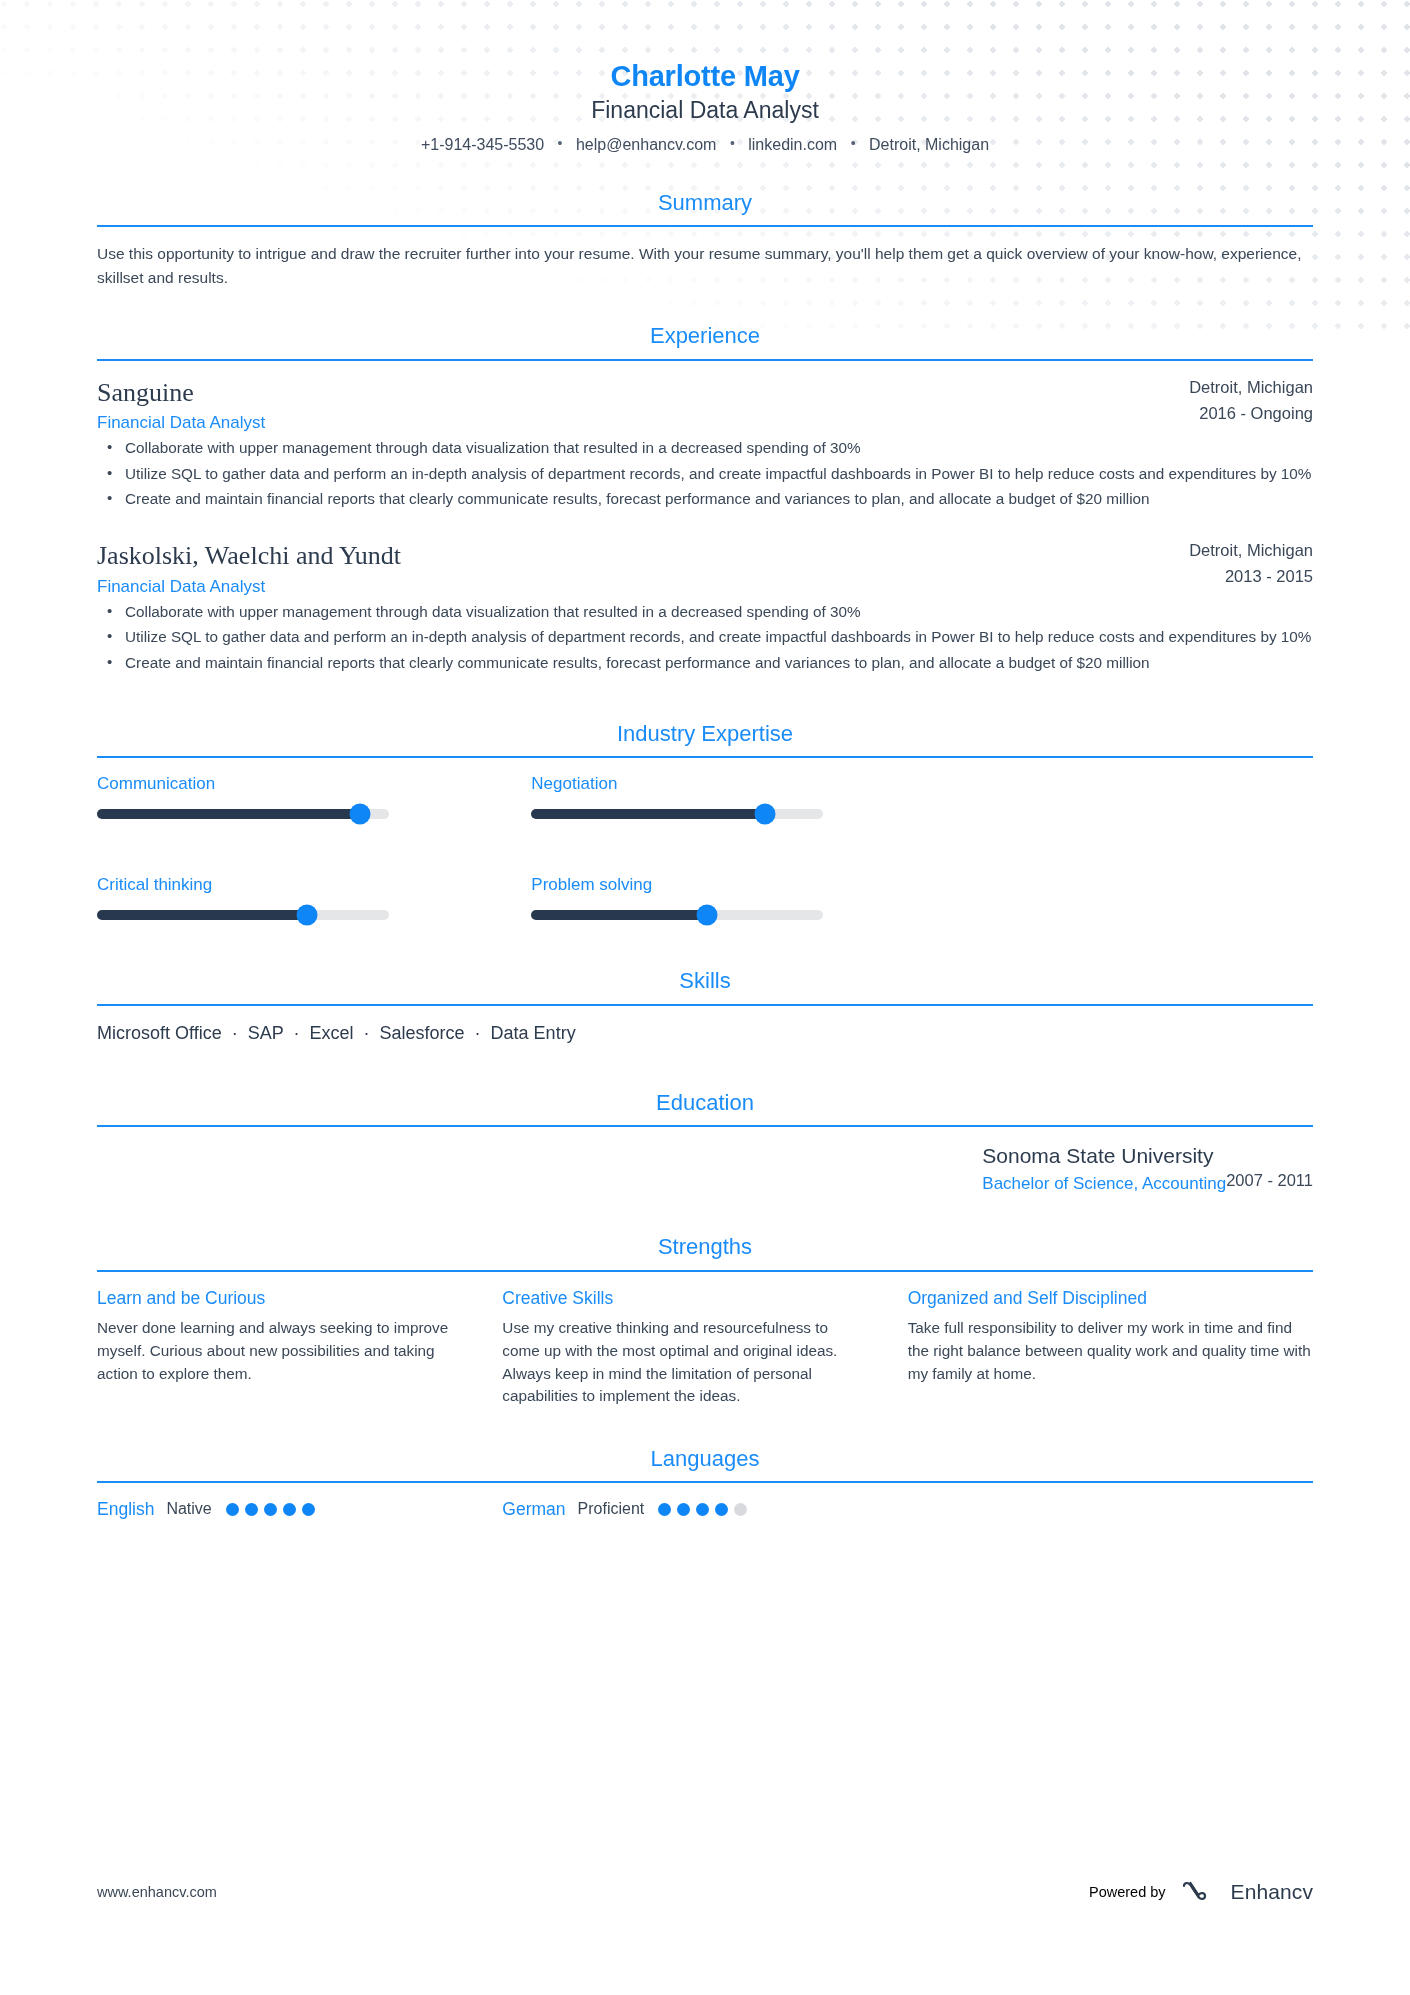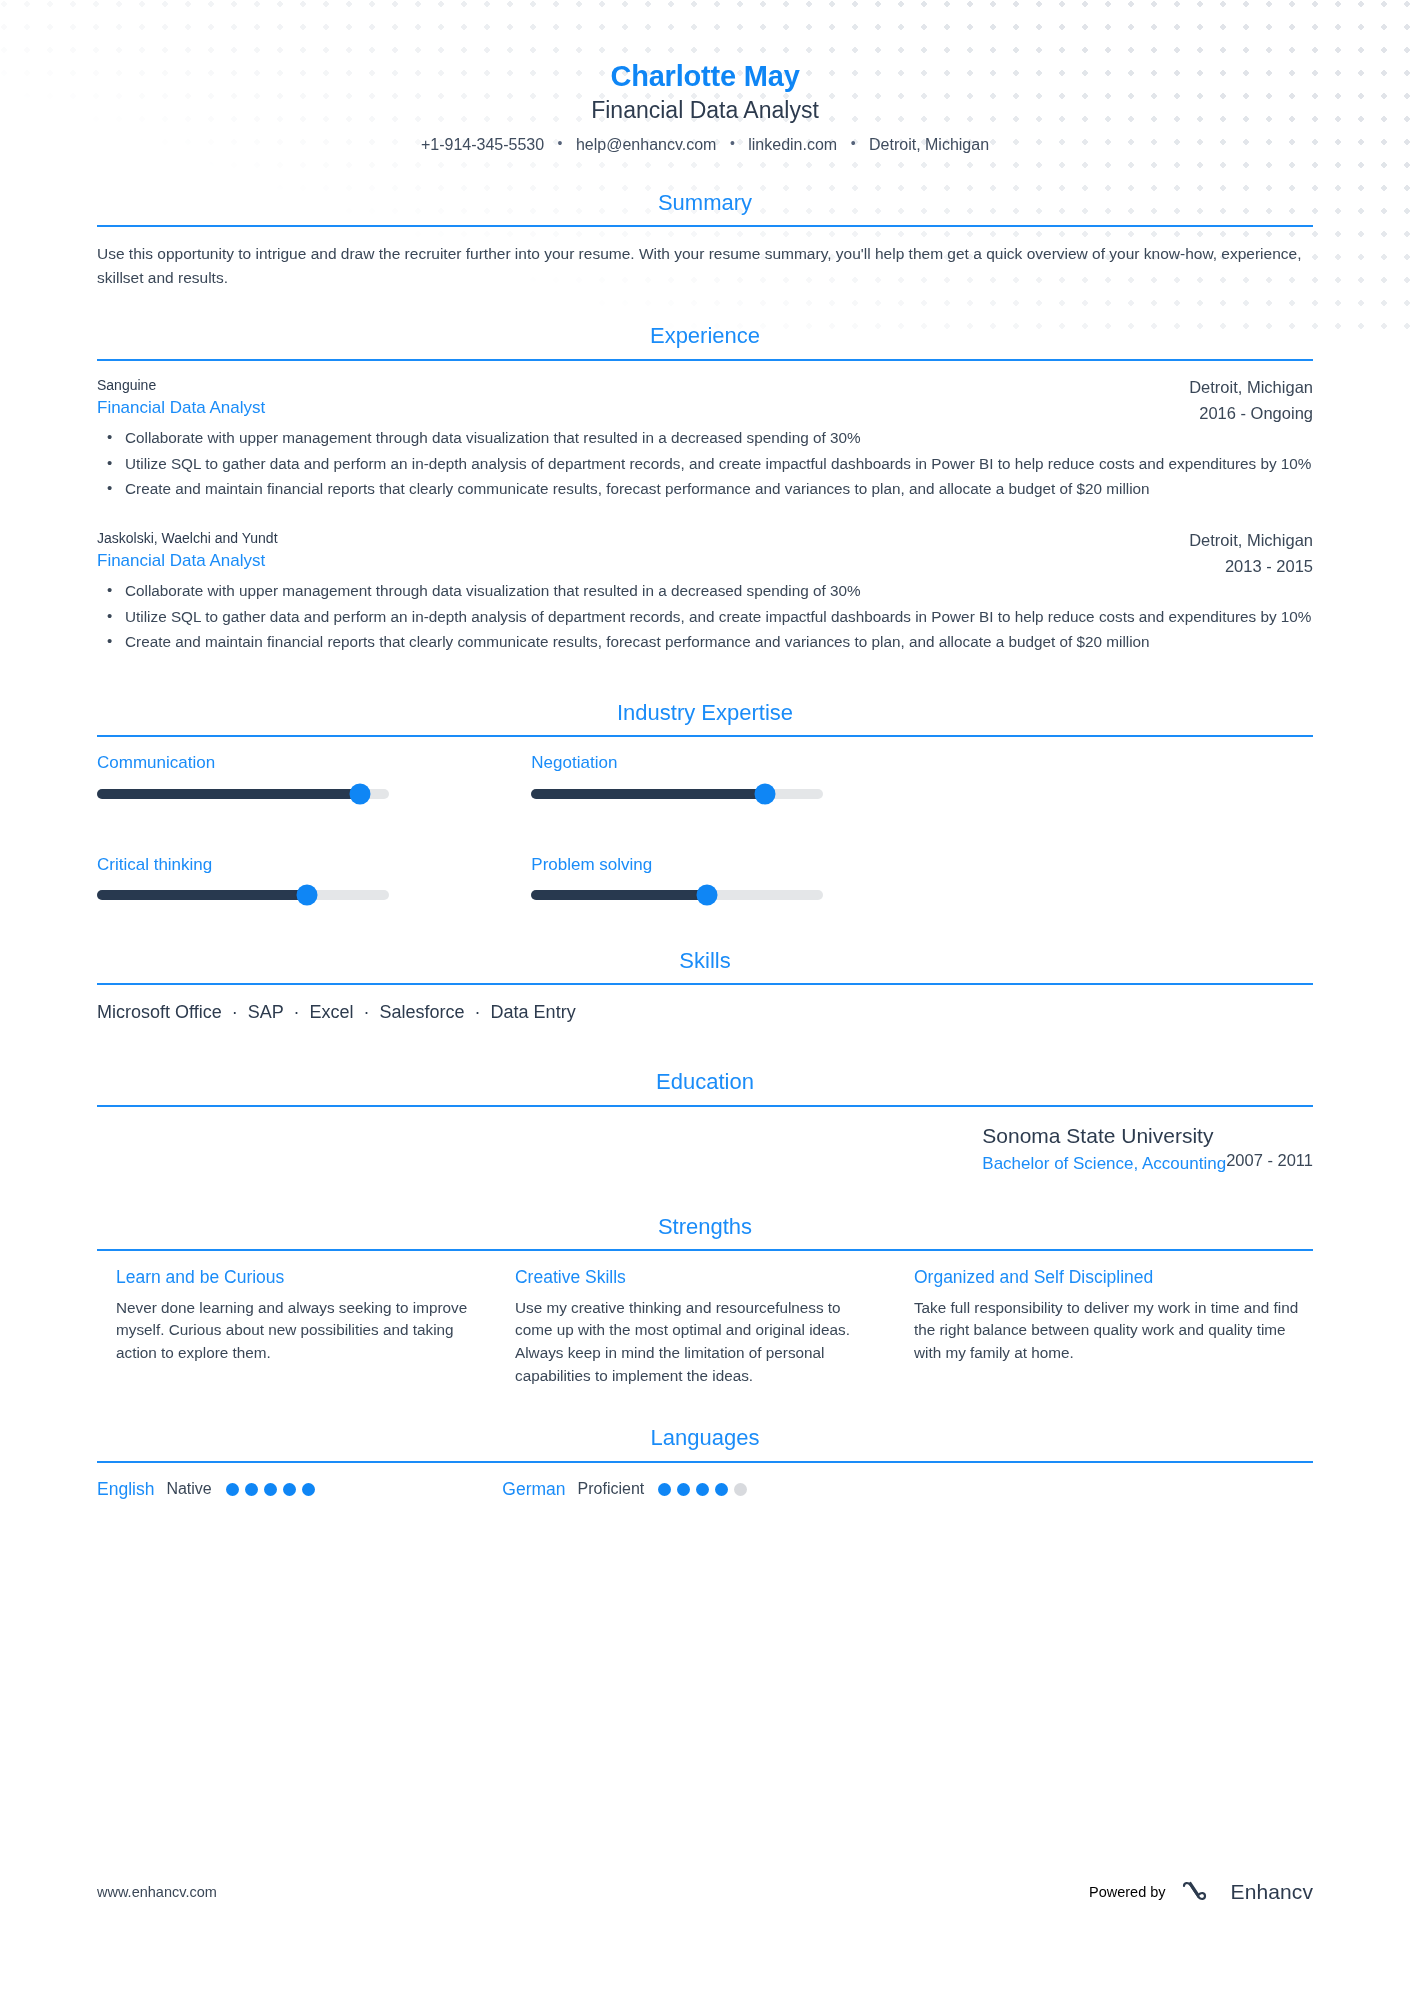--- a/index.html
+++ b/index.html
@@ -108,24 +108,25 @@
   .exp-entry { margin-bottom: 6px; }
   .exp-entry + .exp-entry { margin-top: 28px; }
   .exp-head {
     display: flex;
     justify-content: space-between;
     align-items: flex-start;
   }
   .exp-left { flex: 1 1 auto; min-width: 0; }
   .exp-right { flex: 0 0 auto; text-align: right; padding-left: 18px; }
   .exp-company {
-    font-size: 14px;
+    font-size: 26px;
     color: #2d3b4e;
     font-weight: 400;
     line-height: 1.3;
+    font-family: Liberation Serif, serif;
   }
   .exp-role {
     font-size: 17px;
     color: #1a8cf8;
     line-height: 1.4;
     margin-top: 2px;
   }
   .exp-location {
     font-size: 16.5px;
     color: #3a4757;
@@ -230,21 +231,21 @@
     margin-top: 3px;
   }
   .edu-dates {
     font-size: 16.5px;
     color: #3a4757;
     line-height: 1.35;
     padding-top: 27px;
   }
 
   
-  .strength-grid { display: flex; margin-left: 19px; }
+  .strength-grid { display: flex; }
   .strength-cell {
     width: 33.333%;
     padding-right: 40px;
   }
   .strength-cell:last-child { padding-right: 0; }
   .strength-title {
     font-size: 17.5px;
     color: #1a8cf8;
     line-height: 1.3;
     margin-bottom: 8px;

